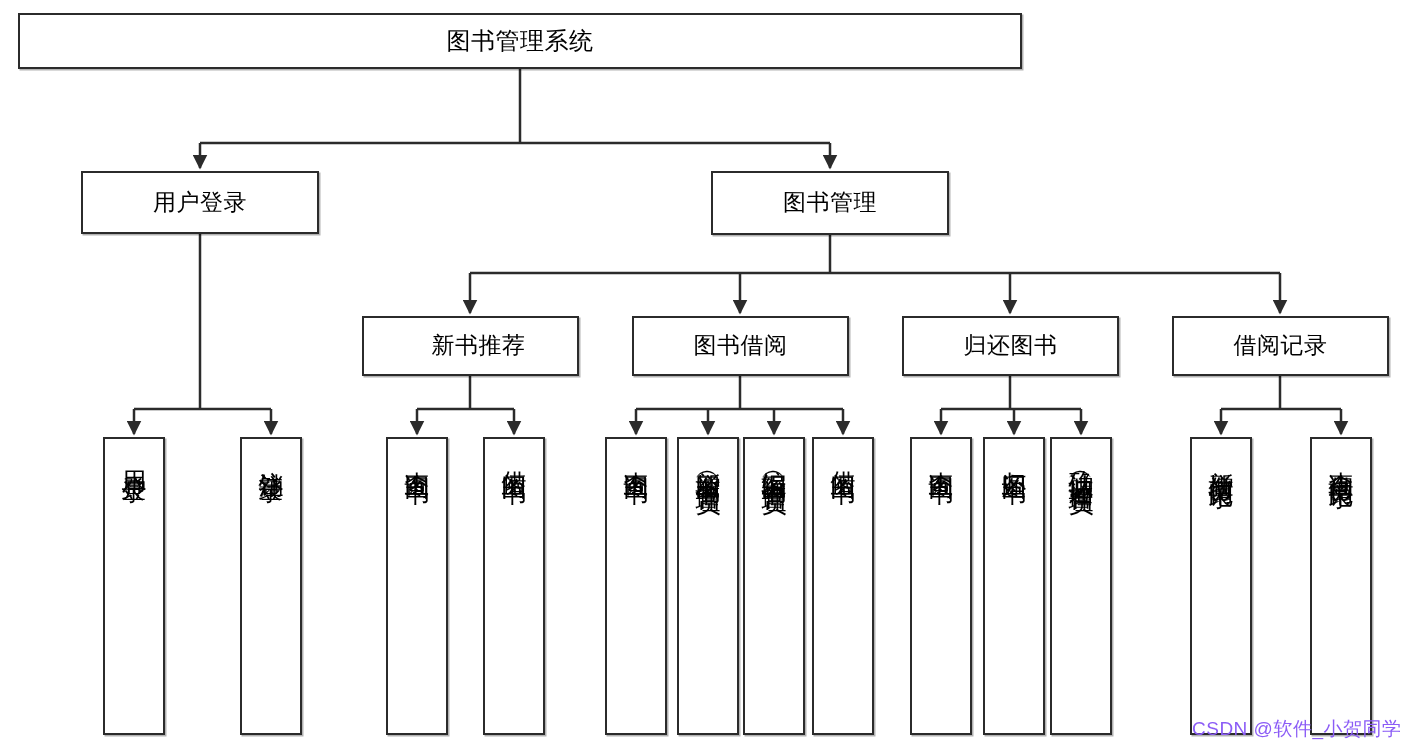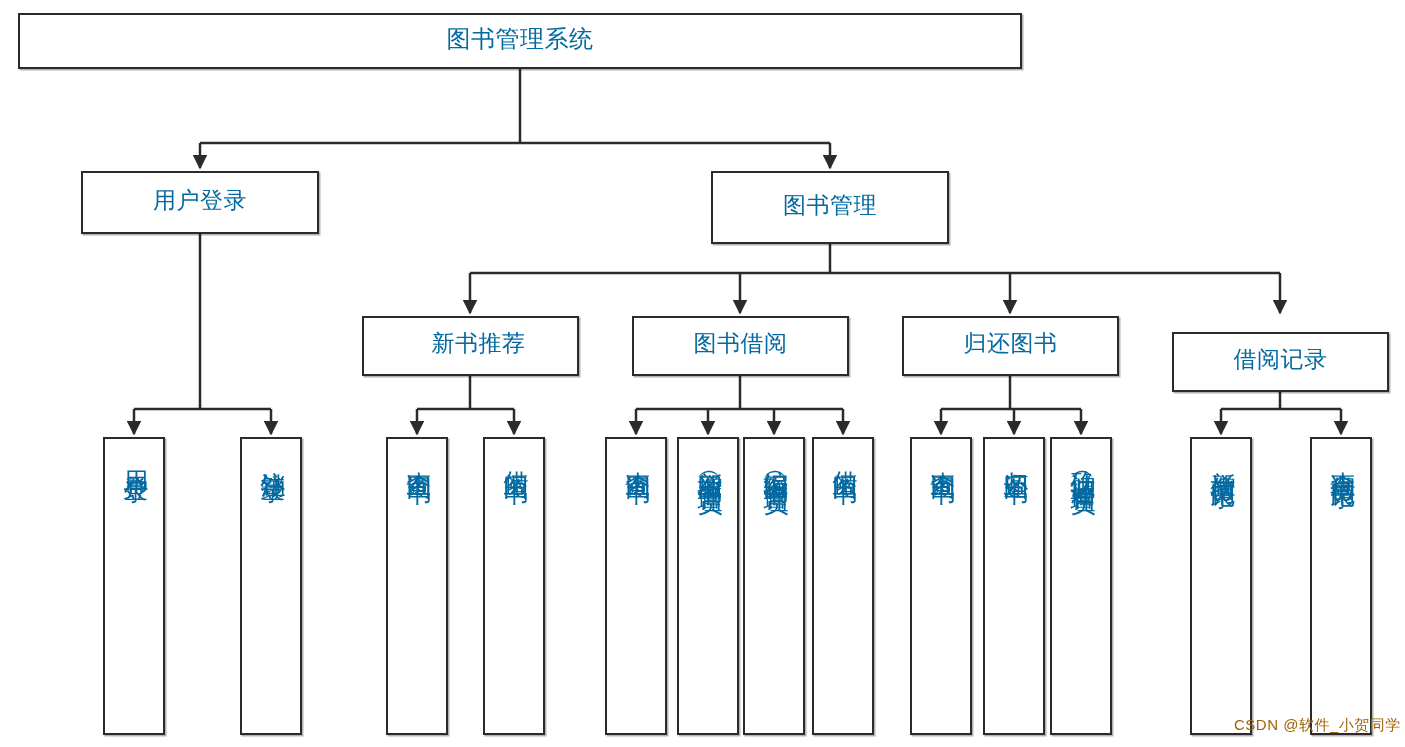--- a/index.html
+++ b/index.html
@@ -32,22 +32,22 @@
     box-sizing: border-box;
     background: #ffffff;
     border: 2.5px solid #2b2b2b;
     box-shadow: 1.5px 1.5px 0 rgba(0,0,0,0.30);
     display: flex;
     align-items: center;
     justify-content: center;
     z-index: 3;
   }
   .node-label {
-    font-family: Liberation Mono, monospace;
-    color: #0369a1;
+    font-family: Liberation Serif, serif;
+    color: #000000;
     line-height: 1.18;
     text-align: right;
     white-space: pre;
   }
   
   .node.horiz .node-label {
     font-size: 23px;
     letter-spacing: 0.5px;
   }
   .node.root .node-label {
@@ -67,27 +67,26 @@
     letter-spacing: 3px;
     white-space: normal;
     max-height: 272px;
   }
   .node.leaf.tall .node-label {
     max-height: 286px;
   }
   .watermark {
     position: absolute;
     font-family: "Liberation Sans", "DejaVu Sans", sans-serif;
-    font-size: 15px;
-    color: #a16207;
+    font-size: 19px;
+    color: #8b5cf6;
     letter-spacing: 0.5px;
     white-space: nowrap;
     z-index: 6;
     user-select: none;
-    margin-left: 42px;
   }
 </style>
 </head>
 <body>
 
 <div id="diagram-root">
 
   <svg id="edge-layer" viewBox="0 0 1405 747" xmlns="http://www.w3.org/2000/svg">
     <defs>
       <marker id="arrow" viewBox="0 0 10 10" refX="9" refY="5" markerWidth="6" markerHeight="6" orient="auto-start-reverse">
@@ -131,33 +130,33 @@
       </g>
   </svg>
 
   <div id="nodes-layer">
       <div class="node horiz root" style="left: 18px; top: 13px; width: 1004px; height: 56px;">
         <span class="node-label">图书管理系统</span>
       </div>
       <div class="node horiz level1" style="left: 81px; top: 171px; width: 238px; height: 63px;">
         <span class="node-label">用户登录</span>
       </div>
-      <div class="node horiz level1" style="left: 711px; top: 171px; width: 238px; height: 73px;">
+      <div class="node horiz level1" style="left: 711px; top: 171px; width: 238px; height: 64px;">
         <span class="node-label">图书管理</span>
       </div>
       <div class="node horiz level2" style="left: 362px; top: 316px; width: 217px; height: 60px; padding-left: 16px;">
         <span class="node-label">新书推荐</span>
       </div>
       <div class="node horiz level2" style="left: 632px; top: 316px; width: 217px; height: 60px;">
         <span class="node-label">图书借阅</span>
       </div>
       <div class="node horiz level2" style="left: 902px; top: 316px; width: 217px; height: 60px;">
         <span class="node-label">归还图书</span>
       </div>
-      <div class="node horiz level2" style="left: 1172px; top: 316px; width: 217px; height: 60px; margin-top: 16px;">
+      <div class="node horiz level2" style="left: 1172px; top: 316px; width: 217px; height: 60px;">
         <span class="node-label">借阅记录</span>
       </div>
       <div class="node leaf" style="left: 103px; top: 437px; width: 62px; height: 298px;">
         <span class="node-label">用户登录</span>
       </div>
       <div class="node leaf" style="left: 240px; top: 437px; width: 62px; height: 298px;">
         <span class="node-label">注销登录</span>
       </div>
       <div class="node leaf" style="left: 386px; top: 437px; width: 62px; height: 298px;">
         <span class="node-label">查询图书</span>

